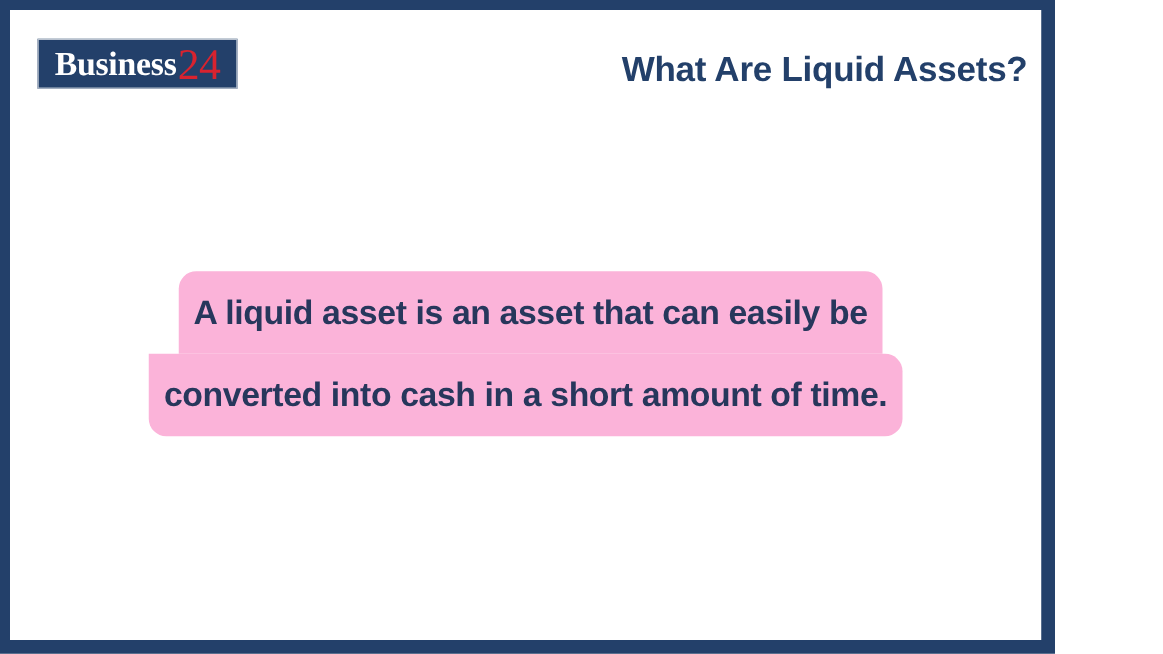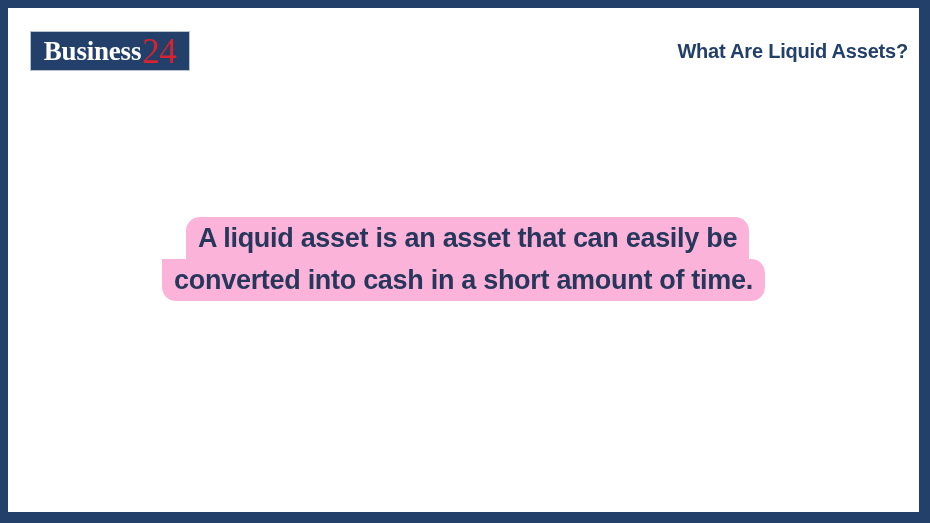--- a/index.html
+++ b/index.html
@@ -10,21 +10,21 @@
   body {
     width: 930px;
     height: 523px;
     overflow: hidden;
     font-family: "Liberation Sans", sans-serif;
   }
 
   
   .slide {
     position: relative;
-    width: 930px;
+    width: 844px;
     height: 523px;
     box-sizing: border-box;
     background: #ffffff;
     border: 8px solid #23406a;
     border-right-width: 11px;
     border-bottom-width: 11px;
     overflow: hidden;
   }
 
   
@@ -67,21 +67,21 @@
     margin-left: 1px;
   }
 
   
   .slide-title {
     position: absolute;
     right: 11px;
     top: 32px;
     font-family: "Liberation Sans", sans-serif;
     font-weight: 700;
-    font-size: 20px;
+    font-size: 28px;
     color: #23406a;
     letter-spacing: -0.2px;
     white-space: nowrap;
     text-align: right;
   }
 
   
   .statement {
     position: absolute;
     left: 0;
@@ -93,21 +93,21 @@
   }
   .stmt-line {
     display: inline-block;
     background: #fbb3d9;
     color: #27375c;
     font-family: "Liberation Sans", sans-serif;
     font-weight: 700;
     font-size: 27px;
     letter-spacing: -0.3px;
     line-height: 42px;
-    padding: 0 12px;
+    padding: 12px 12px;
     white-space: nowrap;
   }
   .stmt-line-1 {
     border-radius: 14px 14px 0 0;
     margin-left: 8px;
   }
   .stmt-line-2 {
     border-radius: 0 14px 14px 14px;
   }
 </style>

